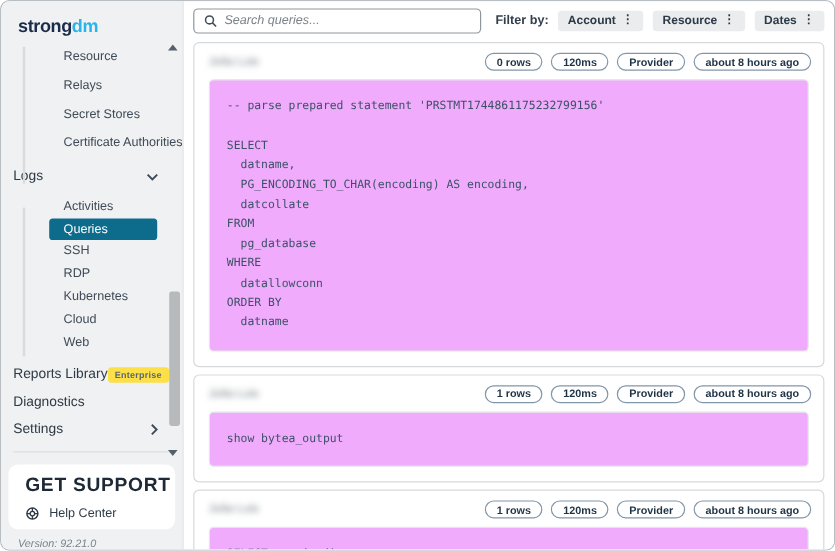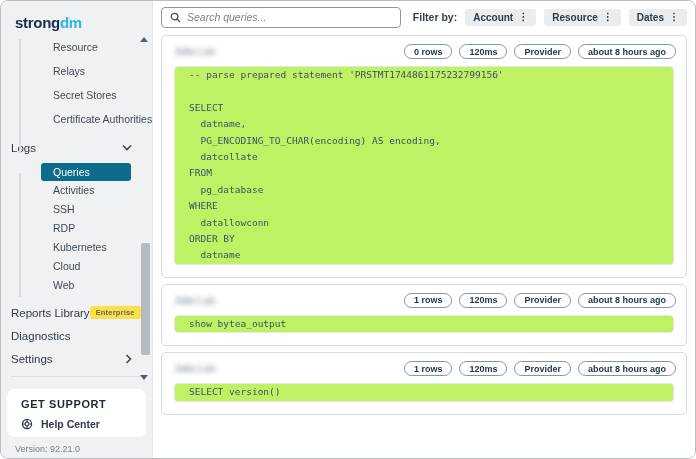--- a/index.html
+++ b/index.html
@@ -44,24 +44,24 @@
   
   .sb-arrow { position:absolute; right:4px; width:0; height:0; cursor:pointer; }
   .sb-arrow.up { top:6px; border-left:4px solid transparent; border-right:4px solid transparent;
                  border-bottom:5px solid #55606a; }
   .sb-arrow.down { top:344px; border-left:4px solid transparent; border-right:4px solid transparent;
                    border-top:5px solid #55606a; }
   .sb-thumb { position:absolute; right:2px; top:212px; width:9px; height:112px;
               background:#b6babd; border-radius:2px; cursor:pointer; }
 
   .support-card { background:#fff; border-radius:8px; margin:4px 6px 0 6px; padding:9px 0 7px 14px; }
-  .support-head { font-size:11px; font-weight:bold; letter-spacing:0.6px; color:#1d2936; margin-bottom:8px; }
-  .help-row { display:flex; align-items:center; gap:8px; font-size:10.5px; font-weight:bold;
+  .support-head { font-size:16px; font-weight:bold; letter-spacing:0.6px; color:#1d2936; margin-bottom:8px; }
+  .help-row { display:flex; align-items:center; gap:8px; font-size:10.5px; font-weight:normal;
               color:#2e3a46; cursor:pointer; }
-  .version { font-size:9px; color:#79828b; padding:7px 0 0 14px; }
+  .version { font-size:9px; color:#79828b; padding:7px 0 0 14px;font-style:italic; }
 
   
   .main { flex:1; display:flex; flex-direction:column; background:#fff; overflow:hidden; }
   .topbar { height:32px; display:flex; align-items:center; padding:0 8px; gap:8px; }
   .search-box { display:flex; align-items:center; gap:6px; width:340px; height:21px;
                 border:1px solid #8f979e; border-radius:4px; padding:0 8px; background:#fff; }
   .search-box input { border:none; outline:none; flex:1; font-size:10.5px; font-style:italic;
                       color:#55606a; font-family:"Liberation Sans", sans-serif; background:transparent; }
   .search-box input::placeholder { color:#7a828a; }
   .filter-label { font-size:10.5px; font-weight:bold; color:#333f4b; margin-left:4px; white-space:nowrap; }
@@ -70,22 +70,22 @@
                 color:#2d3a48; cursor:pointer; font-family:"Liberation Sans", sans-serif; }
   .kebab { font-size:10px; color:#2d3a48; line-height:1; }
 
   .content { flex:1; padding:2px 8px 8px 8px; display:flex; flex-direction:column; gap:6px; overflow:hidden; }
   .card { border:1px solid #d6d9dc; border-radius:5px; background:#fff; cursor:pointer; }
   .card-head { display:flex; align-items:center; justify-content:space-between; padding:8px 10px 7px 12px; }
   .redacted { font-size:10px; color:#77828b; filter:blur(2.6px); user-select:none; }
   .badges { display:flex; gap:7px; align-items:flex-end; }
   .pill { border:1px solid #8296aa; border-radius:999px; padding:1.5px 9px; font-size:9px;
           font-weight:bold; color:#1f3347; white-space:nowrap; }
-  .code { margin:0 12px 12px 12px; background:#bef264; border:1px solid #e4e6e8; border-radius:4px;
-          padding:0 14px; font-family:"DejaVu Sans Mono", monospace; font-size:9.5px;
+  .code { margin:0 12px 12px 12px; background:#f0abfc; border:1px solid #e4e6e8; border-radius:4px;
+          padding:14px 14px; font-family:"DejaVu Sans Mono", monospace; font-size:9.5px;
           line-height:16.4px; color:#3d5166; white-space:pre; overflow:hidden; }
 </style>
 </head>
 <body>
 
 <div class="window">
 
   <aside class="sidebar">
     <div class="logo-row">
       <div class="logo">
@@ -103,22 +103,22 @@
       <div class="sub-item">Certificate Authorities</div>
 
       <div class="top-item" style="margin-top:5px;">
         <span class="lbl">Logs</span>
         <svg width="10" height="7" viewBox="0 0 10 7">
             <polyline class="chev" points="1,1.5 5,5.5 9,1.5"></polyline>
           </svg>
       </div>
 
       <div class="logs-sub">
+        <div class="sub-item">Activities</div>
         <div class="sub-item selected">Queries</div>
-        <div class="sub-item">Activities</div>
         <div class="sub-item">SSH</div>
         <div class="sub-item">RDP</div>
         <div class="sub-item">Kubernetes</div>
         <div class="sub-item">Cloud</div>
         <div class="sub-item">Web</div>
       </div>
 
       <div class="top-item">
         <span class="lbl">Reports Library</span>
         <span class="ent-badge">Enterprise</span>

